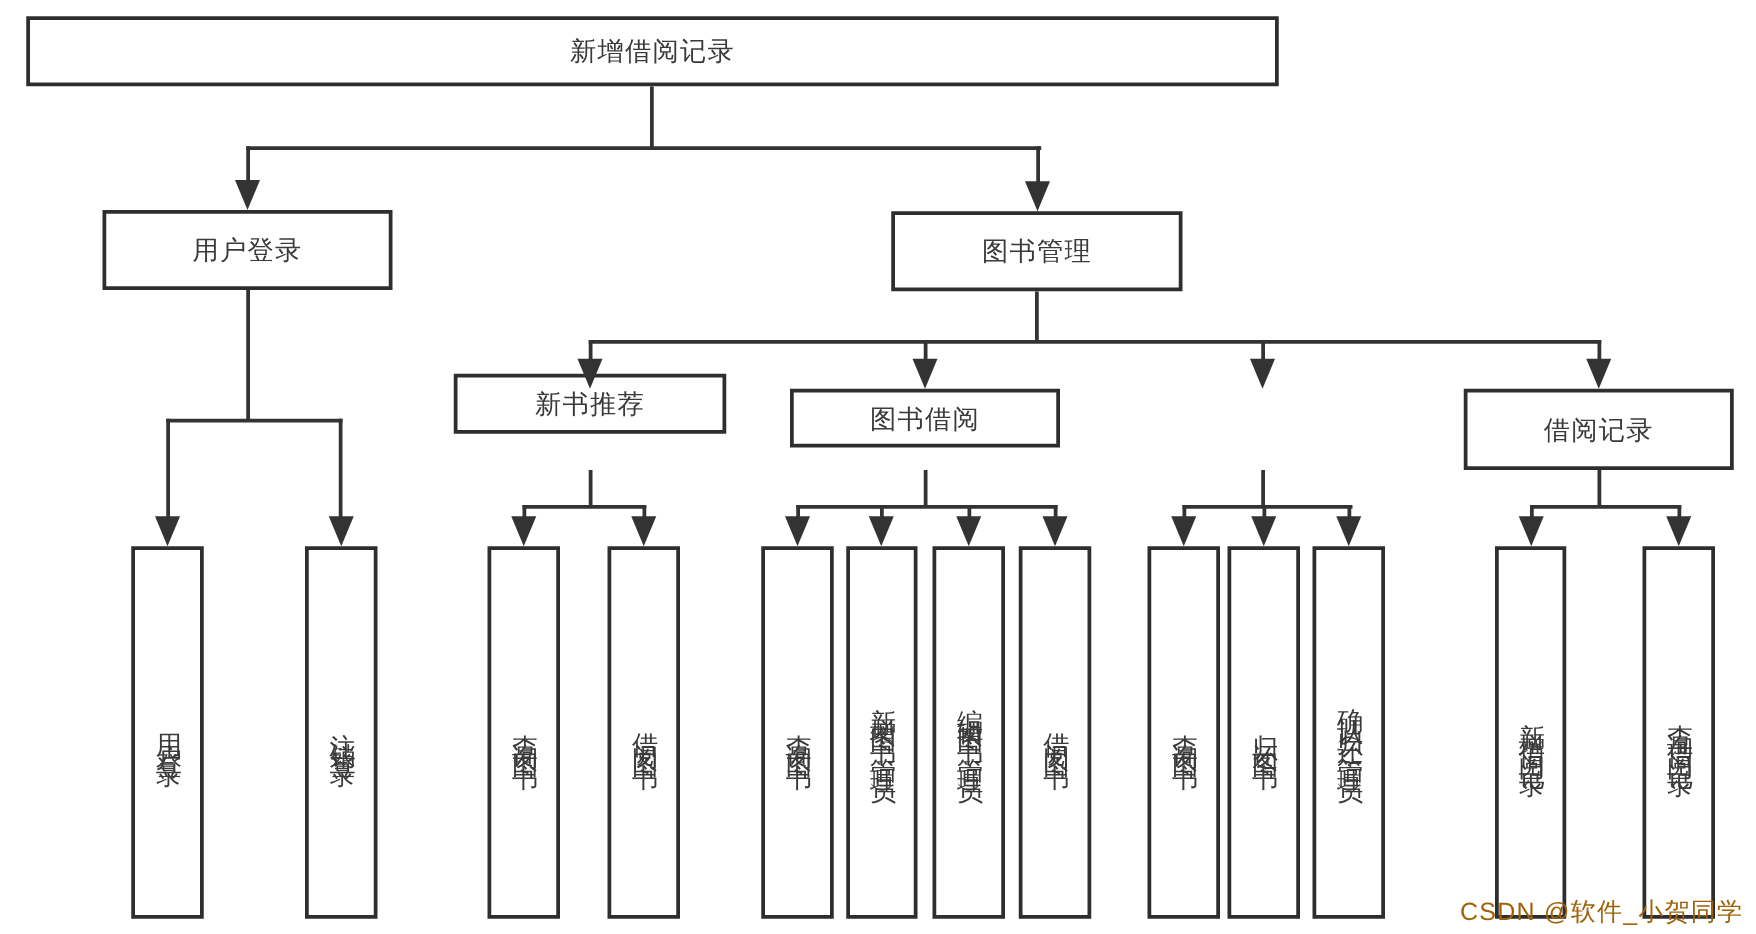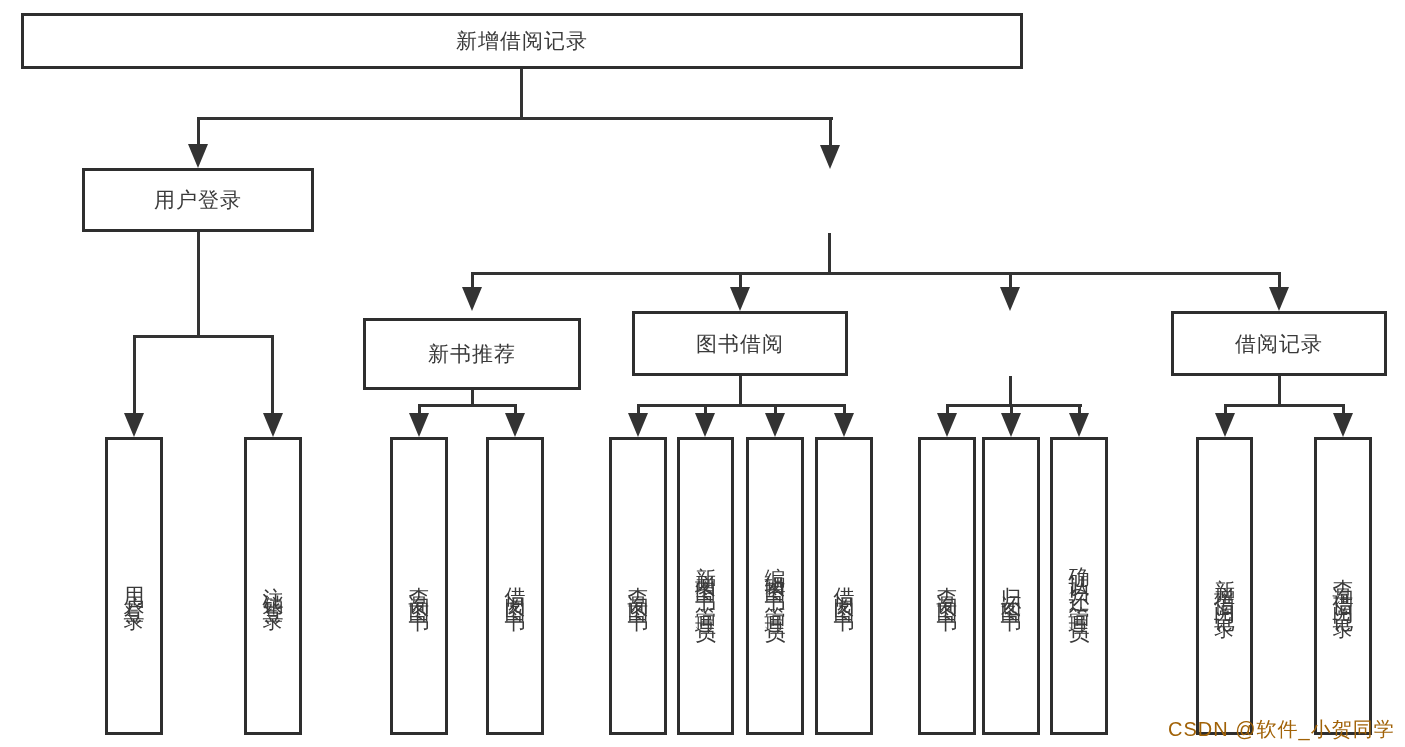--- a/index.html
+++ b/index.html
@@ -64,25 +64,28 @@
 
 <div id="stage">
 
   <div class="hbox" style="left:21px;top:13px;width:1002px;height:56px;">
     <span>新增借阅记录</span>
   </div>
 
   <div class="hbox" style="left:82px;top:168px;width:232px;height:64px;">
     <span>用户登录</span>
   </div>
+  <div class="hbox" style="left:713px;top:169px;width:233px;height:64px;">
+    <span>图书管理</span>
+  </div>
 
-  <div class="hbox" style="left:363px;top:318px;width:218px;height:72px;">
+  <div class="hbox" style="left:363px;top:299px;width:218px;height:48px;">
     <span>新书推荐</span>
   </div>
-  <div class="hbox" style="left:632px;top:311px;width:216px;height:65px;">
+  <div class="hbox" style="left:632px;top:311px;width:216px;height:47px;">
     <span>图书借阅</span>
   </div>
   <div class="hbox" style="left:1171px;top:311px;width:216px;height:65px;">
     <span>借阅记录</span>
   </div>
 
   <div class="leaf" style="left:105px;width:58px;">
     <span>用户登录</span>
   </div>
   <div class="leaf" style="left:244px;width:58px;">

